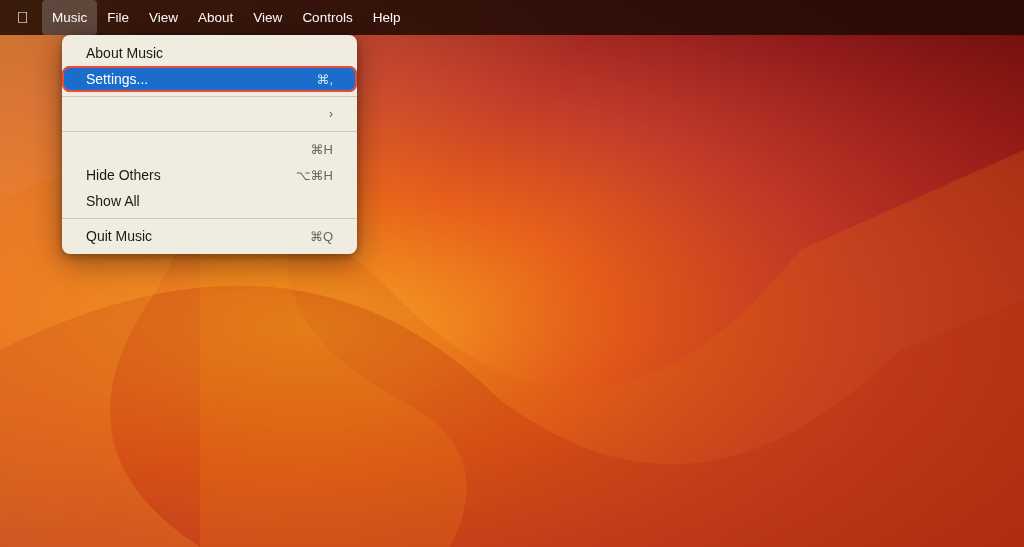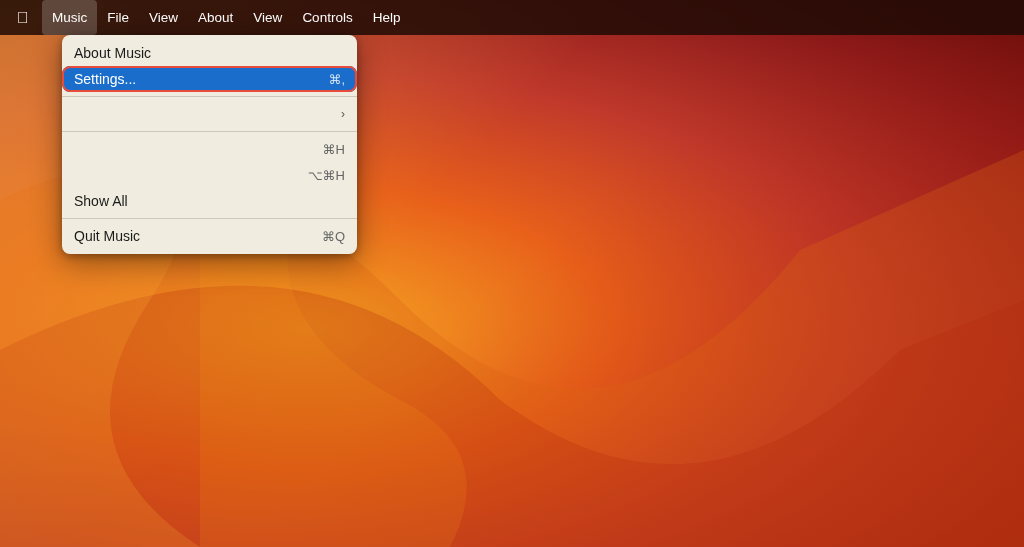--- a/index.html
+++ b/index.html
@@ -83,21 +83,21 @@
       border-radius: 8px;
       box-shadow: 0 8px 30px rgba(0,0,0,0.4), 0 2px 8px rgba(0,0,0,0.3);
       z-index: 200;
       padding: 5px 0;
       overflow: hidden;
     }
 
     .menu-item {
       display: flex;
       align-items: center;
-      padding: 5px 12px;
+      padding: 5px 24px;
       font-size: 14px;
       color: #1a1a1a;
       cursor: default;
       min-height: 26px;
       position: relative;
     }
 
     .menu-item.highlighted {
       background: #1a6dca;
       color: white;
@@ -202,20 +202,21 @@
     <span class="menu-item-arrow">›</span>
   </div>
 
   <div class="menu-separator"></div>
 
   <div class="menu-item">
     <span class="menu-item-shortcut">⌘H</span>
   </div>
 
   <div class="menu-item">
+    <span class="menu-item-label">Hide Others</span>
     <span class="menu-item-shortcut">⌥⌘H</span>
   </div>
 
   <div class="menu-item">
     <span class="menu-item-label">Show All</span>
   </div>
 
   <div class="menu-separator"></div>
 
   <div class="menu-item">

